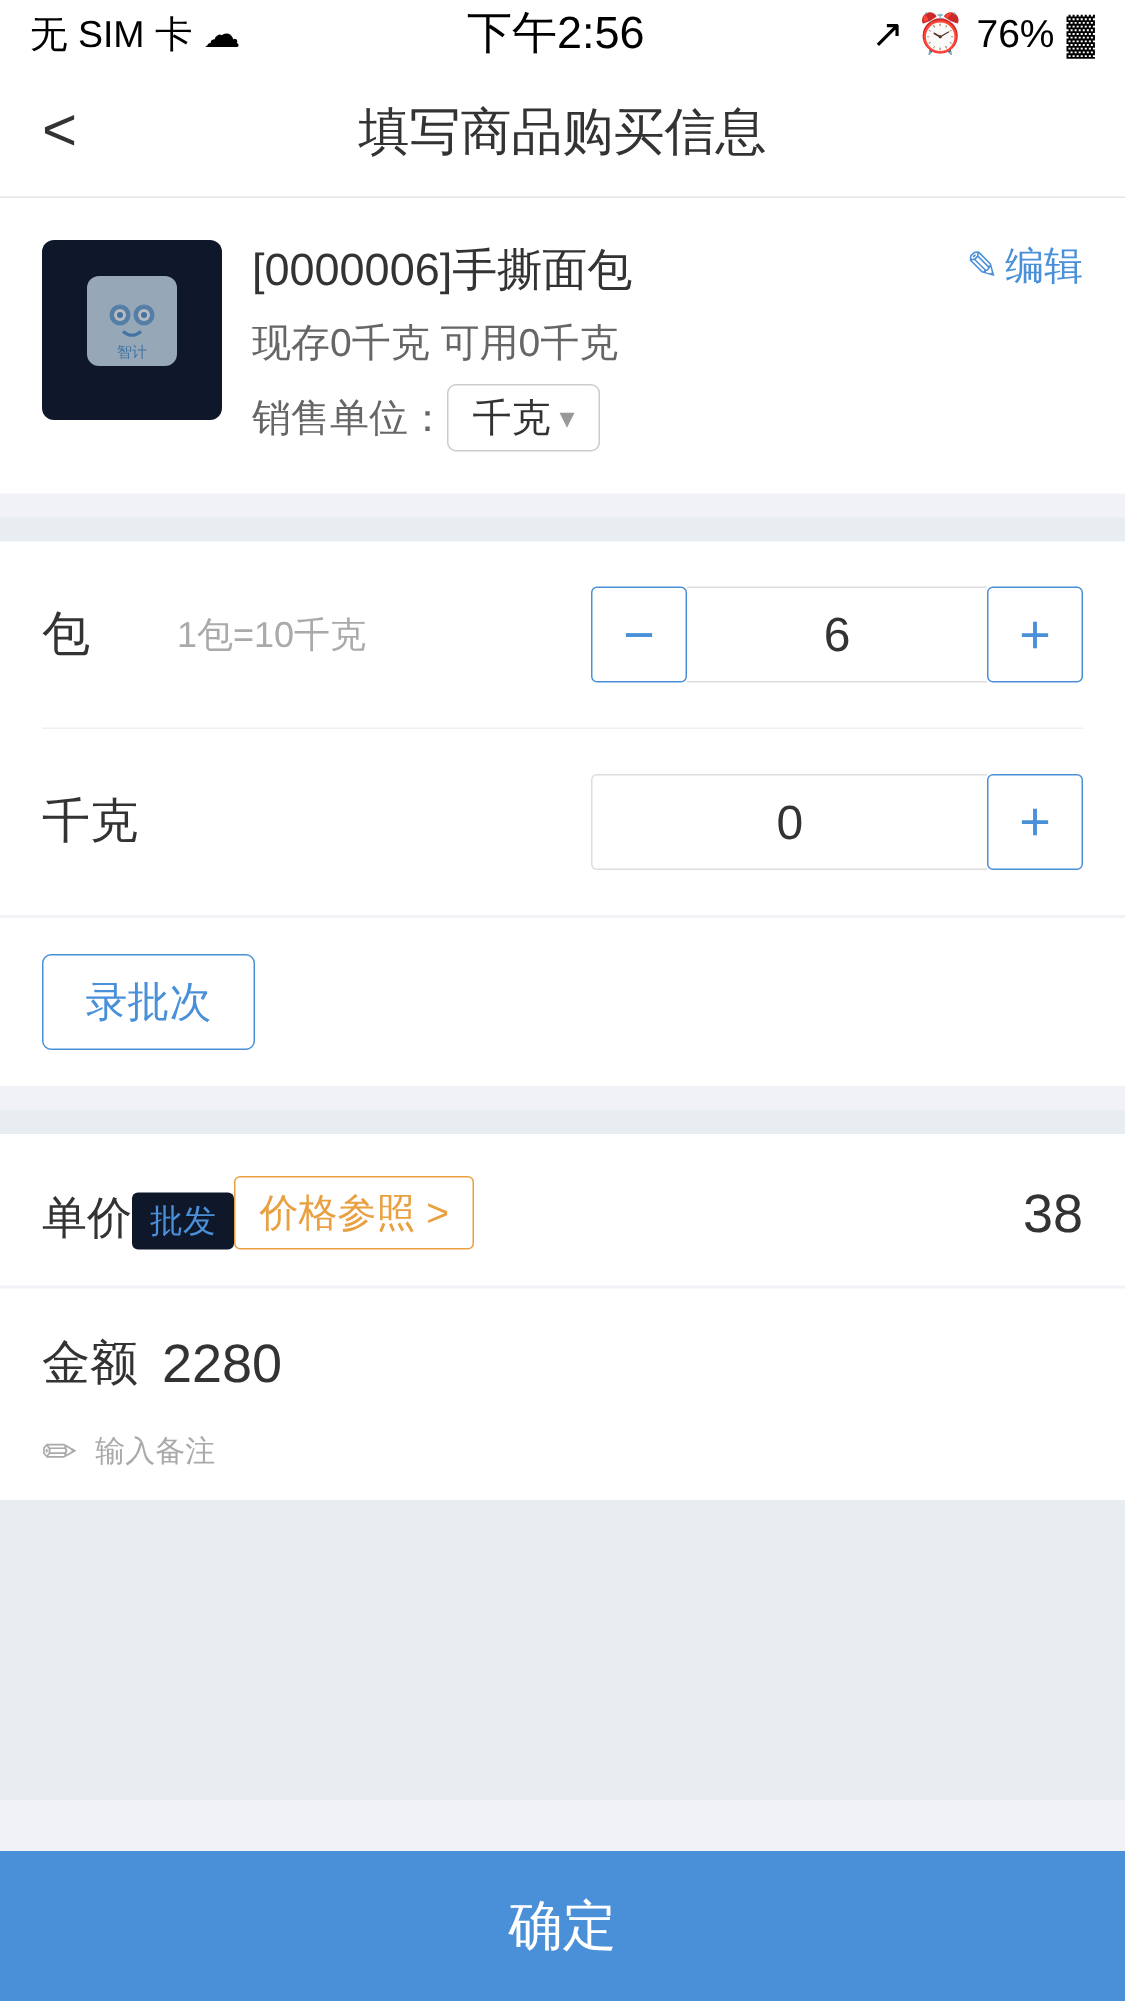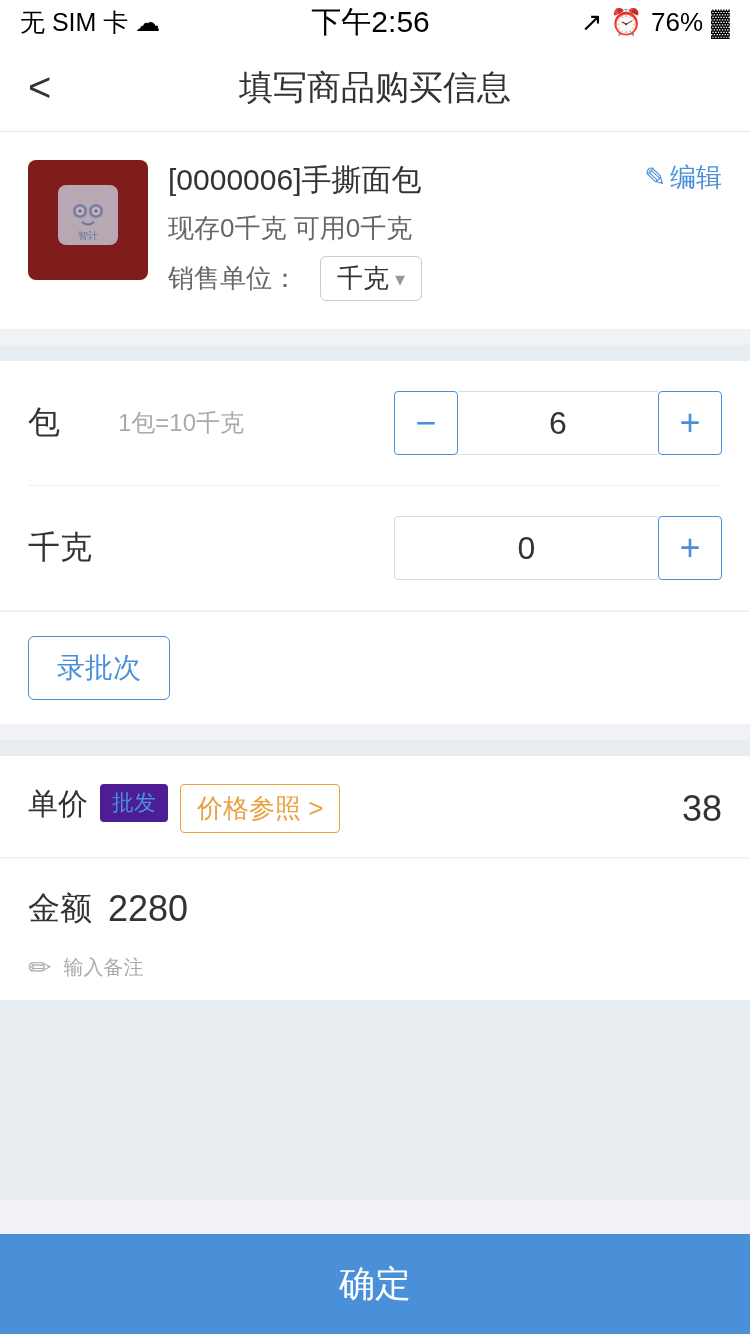--- a/index.html
+++ b/index.html
@@ -55,21 +55,21 @@
       background: #fff;
       padding: 28px 28px;
       display: flex;
       align-items: flex-start;
       gap: 20px;
       margin-bottom: 16px;
     }
     .product-thumb {
       width: 120px;
       height: 120px;
-      background: #7f1d1d;
+      background: #0f172a;
       border-radius: 8px;
       display: flex;
       align-items: center;
       justify-content: center;
       flex-shrink: 0;
     }
     .product-thumb-icon {
       font-size: 48px;
       color: #5b9bd5;
       opacity: 0.7;
@@ -97,21 +97,21 @@
       cursor: pointer;
     }
     .product-stock {
       font-size: 26px;
       color: #666;
       margin-bottom: 10px;
     }
     .product-unit-row {
       display: flex;
       align-items: center;
-      gap: 22px;
+      gap: 0;
     }
     .product-unit-label {
       font-size: 26px;
       color: #666;
     }
     .unit-selector {
       border: 1px solid #ccc;
       border-radius: 6px;
       padding: 4px 16px;
       font-size: 26px;
@@ -224,29 +224,28 @@
       padding: 28px 28px 24px;
       margin-bottom: 2px;
     }
     .price-row {
       display: flex;
       align-items: center;
       justify-content: space-between;
     }
     .price-label-area {
       display: flex;
-      align-items: flex-start;
-      gap: 12px;
+      align-items: flex-end;
     }
     .price-label {
       font-size: 30px;
       color: #333;
     }
     .price-tag {
-      background: #4c1d95;
+      background: #0f172a;
       color: #4a90d9;
       font-size: 22px;
       padding: 4px 12px;
       border-radius: 4px;
     }
     .price-ref-btn {
       border: 1px solid #e8a040;
       color: #e8a040;
       font-size: 26px;
       padding: 6px 16px;

